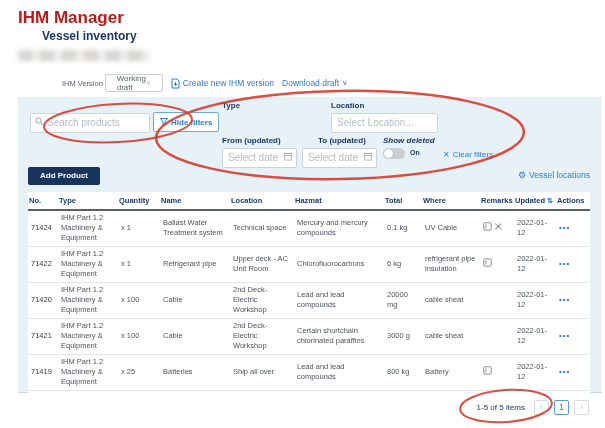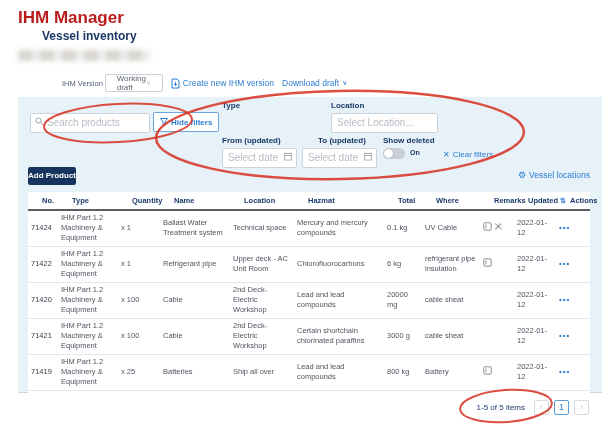--- a/index.html
+++ b/index.html
@@ -39,28 +39,28 @@
   .inwrap.with-icon input { padding-left:16px; }
   .hide-filters-btn { position:absolute; left:135px; top:15px; height:20px; padding:0 6px;
     background:#fff; border:1px solid #6ea7dd; border-radius:2px; color:#2d7dd2;
     font-size:8px; font-weight:bold; display:flex; align-items:center; gap:3px; cursor:pointer; }
   .toggle { position:absolute; left:365px; top:51px; width:22px; height:11px; border-radius:6px;
     background:#c9ced4; cursor:pointer; }
   .toggle .knob { position:absolute; left:1px; top:1px; width:9px; height:9px; border-radius:50%;
     background:#fff; box-shadow:0 0 1px rgba(0,0,0,.4); }
   .toggle-state { position:absolute; left:392px; top:52px; font-size:7px; font-weight:bold; color:#1c3867; }
   .clear-filters { position:absolute; left:425px; top:53px; font-size:8px; }
-  .add-product-btn { position:absolute; left:10px; top:70px; height:18px; line-height:18px; padding:0 0;
+  .add-product-btn { position:absolute; left:10px; top:70px; height:18px; line-height:18px; padding:0 12px;
     background:#17345f; color:#fff; font-size:8px; font-weight:bold; border:none; border-radius:2px; cursor:pointer; }
   .vessel-locations { position:absolute; right:12px; top:73px; font-size:8.5px; }
   .gear { font-size:9px; line-height:9px; }
   
   .table-card { position:absolute; left:10px; top:95px; width:562px; height:201px; background:#fff; }
   table { width:562px; border-collapse:collapse; table-layout:fixed; }
-  th { font-size:7.5px; font-weight:bold; color:#1b3a6b; text-align:left; padding:4px 14px;
+  th { font-size:7.5px; font-weight:bold; color:#1b3a6b; text-align:left; padding:4px 1px;
     border-bottom:2px solid #5a5f66; white-space:nowrap; }
   td { font-size:7.5px; color:#4d5560; padding:2px 3px; border-bottom:1px solid #e3e6ea;
     vertical-align:middle; height:36px; line-height:1.35; }
   td.col-no { color:#353c47; }
   .sort-icon { color:#2d7dd2; font-size:7px; }
   .dots { color:#2d7dd2; font-weight:bold; letter-spacing:1px; font-size:8px; cursor:pointer; }
   .remarks-cell svg { margin-right:2px; }
   
   .pagination { position:absolute; top:400px; right:16px; display:flex; align-items:center; gap:5px; }
   .page-summary { font-size:8px; color:#1c3867; margin-right:4px; }
@@ -136,21 +136,21 @@
   <div class="inwrap" style="left:284px; top:50px; width:75px;">
     <input class="finput" type="text" placeholder="Select date" style="">
     <svg class="cal" width="8" height="9" viewBox="0 0 8 9">
       <rect x="0.5" y="1.5" width="7" height="6.5" fill="none" stroke="#aeb4bc" stroke-width="1"></rect>
       <line x1="2" y1="0.5" x2="2" y2="2" stroke="#aeb4bc" stroke-width="1"></line>
       <line x1="6" y1="0.5" x2="6" y2="2" stroke="#aeb4bc" stroke-width="1"></line>
       <line x1="0.5" y1="3.5" x2="7.5" y2="3.5" stroke="#aeb4bc" stroke-width="1"></line>
     </svg>
   </div>
 
-  <span class="flabel" style="left:365px; top:39px;">Show deleted</span>
+  <span class="flabel" style="left:365px; top:39px;font-style:italic;">Show deleted</span>
   <div class="toggle">
       <div class="knob"></div>
     </div>
   <span class="toggle-state">On</span>
 
   <span class="blue-link clear-filters">
     <span>✕</span>
     <span>Clear filters</span>
   </span>
 

